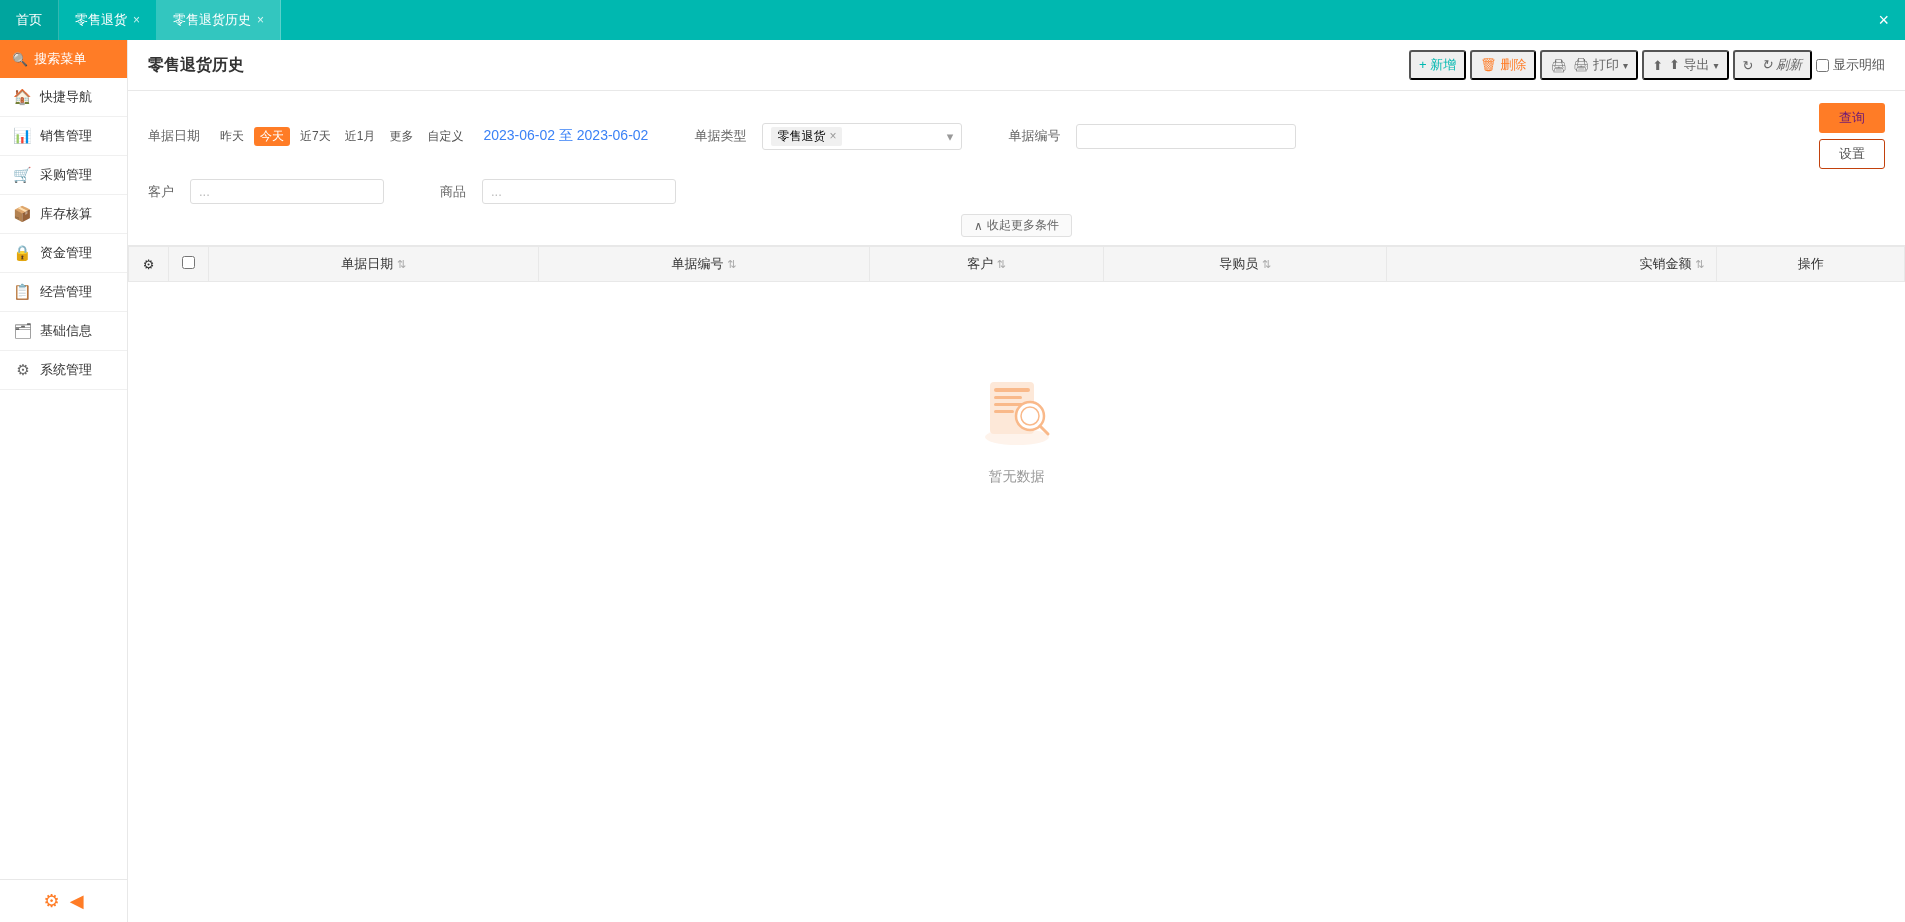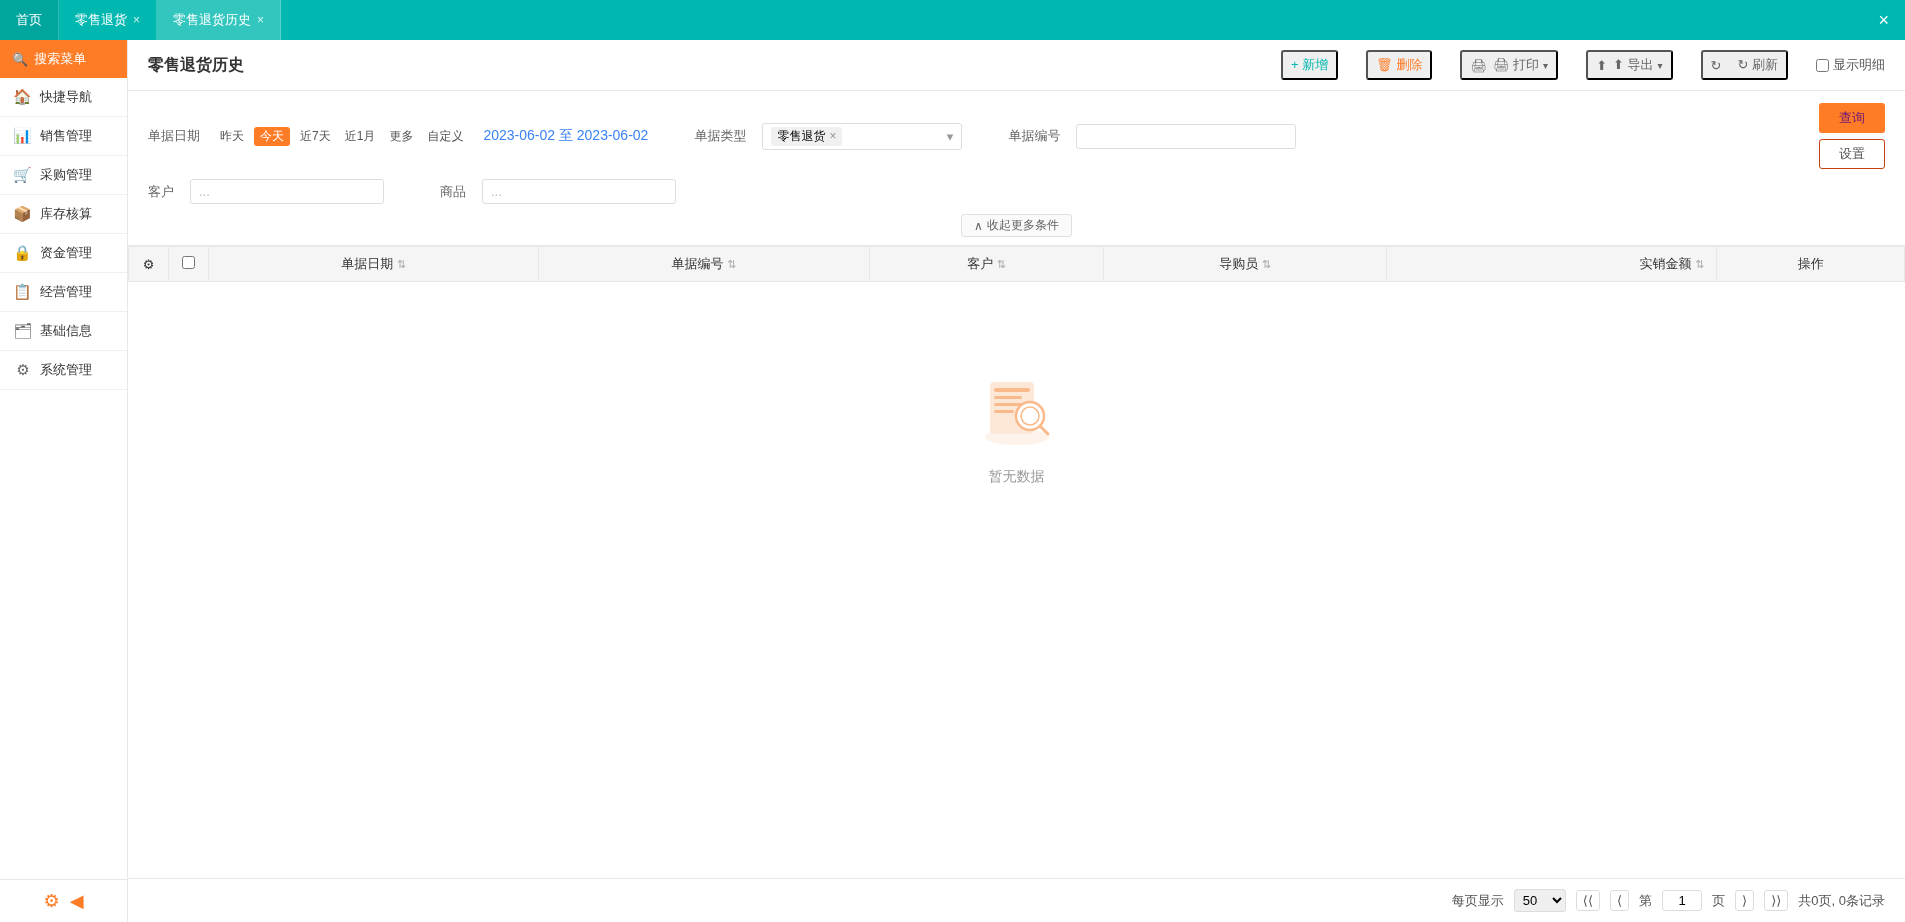--- a/index.html
+++ b/index.html
@@ -126,21 +126,21 @@
       border-bottom: 1px solid #e8e8e8;
     }
     .page-title {
       font-size: 16px;
       font-weight: bold;
       color: #333;
     }
     .header-actions {
       display: flex;
       align-items: center;
-      gap: 28px;
+      gap: 4px;
     }
     .header-btn {
       display: flex;
       align-items: center;
       gap: 4px;
       cursor: pointer;
       color: #555;
       font-size: 13px;
       padding: 4px 8px;
       border-radius: 3px;
@@ -444,21 +444,21 @@
           <span style="margin-left:2px;">🖨 打印</span>
           <span style="font-size:10px;">▾</span>
         </button>
         <button class="header-btn btn-export">
           <span>⬆</span>
           <span style="margin-left:2px;">⬆ 导出</span>
           <span style="font-size:10px;">▾</span>
         </button>
         <button class="header-btn btn-refresh">
           <span>↻</span>
-          <span style="margin-left:12px;">↻ 刷新</span>
+          <span style="margin-left:4px;font-style:italic;">↻ 刷新</span>
         </button>
         <label class="show-detail-checkbox">
           <input type="checkbox" style="">
           <span>显示明细</span>
         </label>
       </div>
     </div>
 
     <div class="filter-area">
       <div class="filter-row">
@@ -561,31 +561,15 @@
                   <line x1="68" y1="64" x2="76" y2="72" stroke="#f9b98a" stroke-width="3" stroke-linecap="round"></line>
                 </svg>
                 <span class="empty-text">暂无数据</span>
               </div>
             </td>
           </tr>
         </tbody>
       </table>
     </div>
 
-    <div class="pagination-bar">
-      <span>每页显示</span>
-      <select class="page-size-select">
-        <option>50</option>
-        <option>20</option>
-        <option>100</option>
-      </select>
-      <button class="page-nav-btn">⟨⟨</button>
-      <button class="page-nav-btn">⟨</button>
-      <span>第</span>
-      <input class="page-input" type="text" value="1" style="">
-      <span>页</span>
-      <button class="page-nav-btn">⟩</button>
-      <button class="page-nav-btn">⟩⟩</button>
-      <span>共0页, 0条记录</span>
-    </div>
 
   </div>
 </div>
 
 </body></html>

